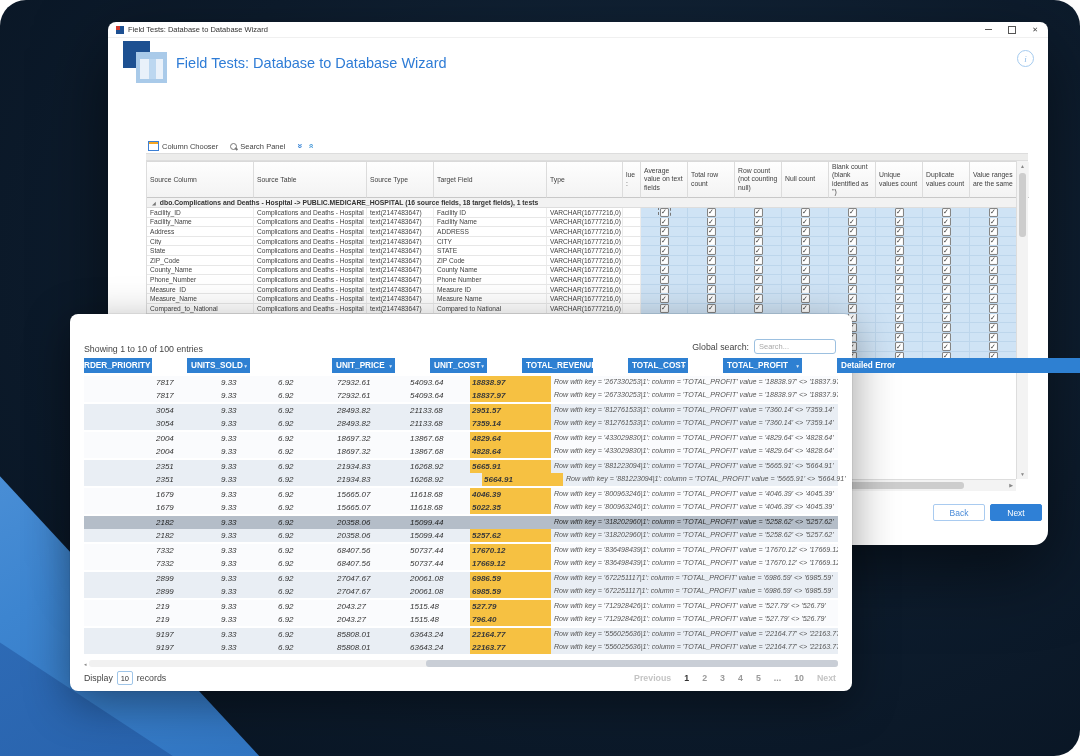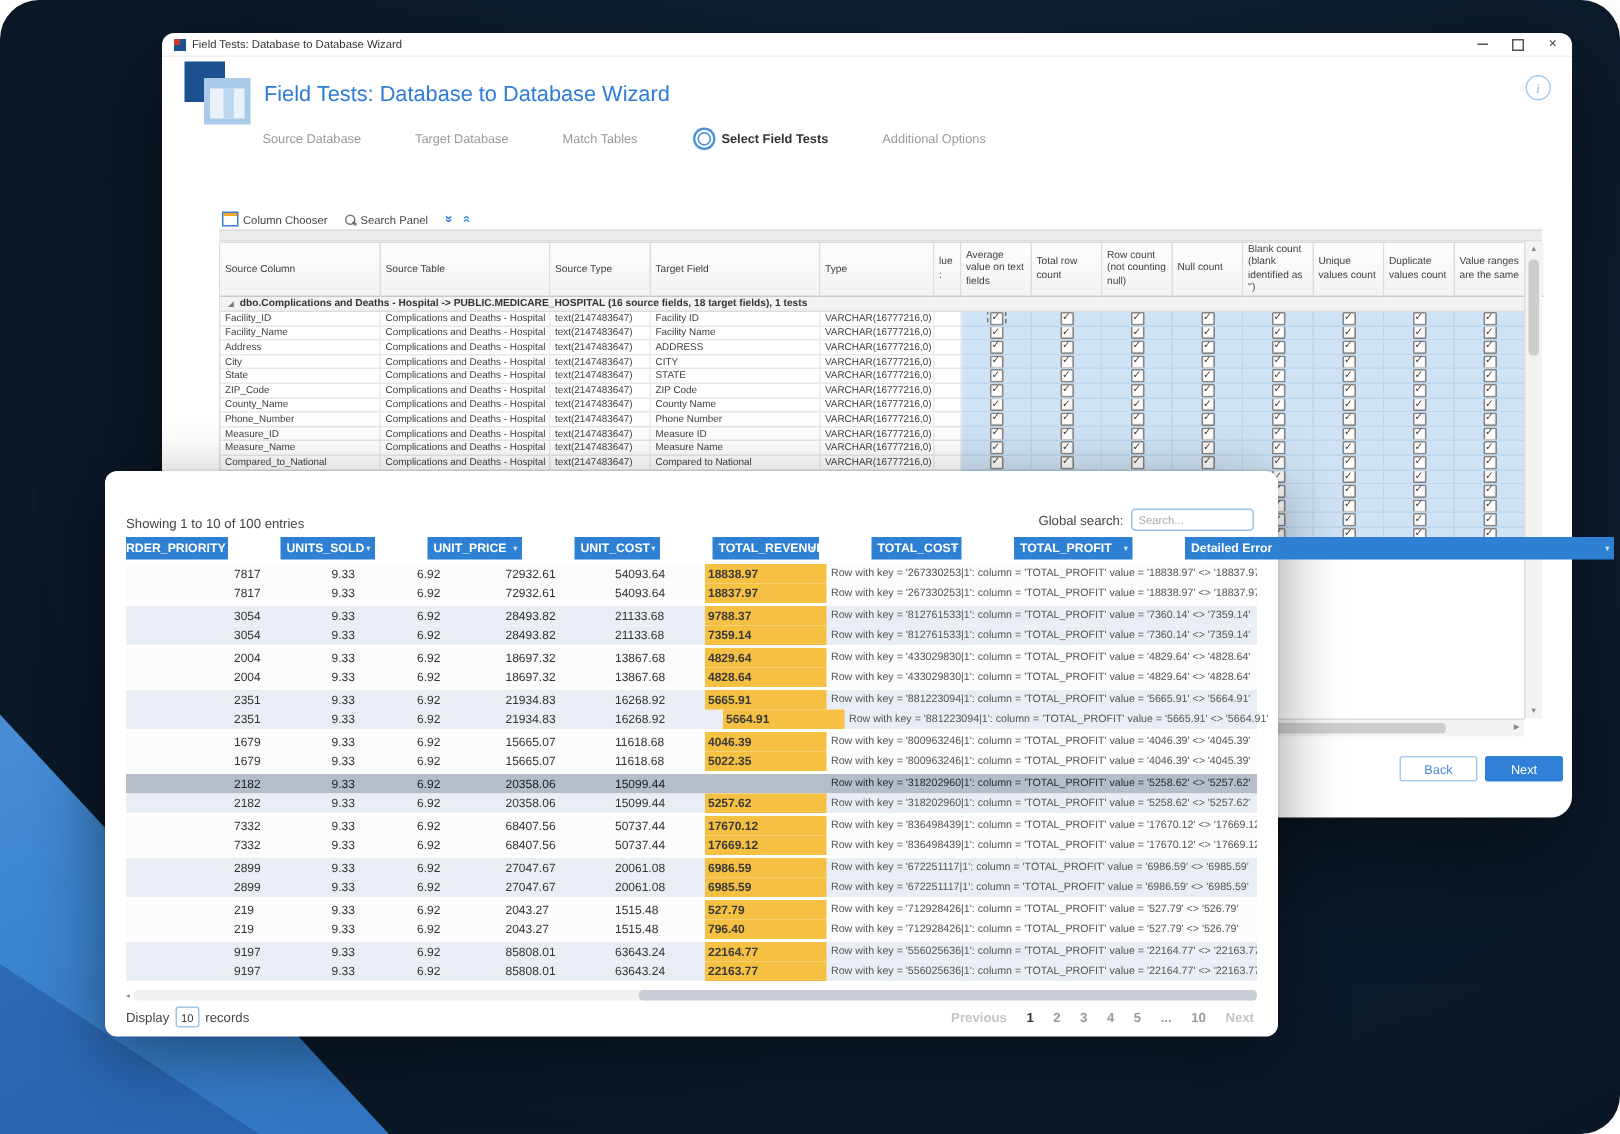--- a/index.html
+++ b/index.html
@@ -111,21 +111,21 @@
   .p-search input{width:72px;height:13px;border:1px solid #9cc0e0;border-radius:3px;
                   font-size:7.5px;padding:0 4px;font-family:inherit;color:#333;}
   .p-search input::placeholder{color:#aaa;}
   .p-header{position:absolute;left:14px;top:44px;display:flex;height:15px;gap:33px;}
   .ph{background:#2e80d2;color:#fff;font-size:8.2px;font-weight:bold;display:flex;align-items:center;
       position:relative;margin-right:2px;padding-left:4px;box-sizing:border-box;flex:0 0 auto;
       white-space:nowrap;overflow:hidden;}
   .ph:first-child{padding-left:0;}
   .ph:last-child{margin-right:0;}
   .ph .ph-a{position:absolute;right:3px;font-size:5.5px;color:#d7e6f8;}
-  .p-rows{position:absolute;left:14px;top:62px;width:754px;}
+  .p-rows{position:absolute;left:14px;top:62px;width:754px;font-style:italic;}
   .pair{margin-bottom:2px;}
   .pair.even .prow{background:#fafbfd;}
   .pair.odd .prow{background:#e9eef4;}
   .prow{display:flex;height:13px;line-height:13px;font-size:8px;color:#333;}
   .prow.selected{background:#b4bdc8 !important;color:#222;}
   .pc{box-sizing:border-box;padding-left:2px;white-space:nowrap;overflow:hidden;flex:0 0 auto;}
   .pc.profit{background:#f6c142;font-weight:bold;color:#3a3a3a;}
   .prow.selected .pc.profit{background:#e3b13a;margin-top:40px;}
   .pc.err{font-size:7.1px;color:#555;padding-left:3px;}
   .prow.selected .pc.err{color:#2d2d2d;}
@@ -164,38 +164,20 @@
     <div class="win-body">
       <div class="logo">
         <div class="lb"></div>
         <div class="lf">
             <div class="lf-in"></div>
             <div class="lf-col"></div>
           </div>
       </div>
       <div class="app-title">Field Tests: Database to Database Wizard</div>
       <div class="info-icon">i</div>
-      <div class="steps">
-          <div class="step">
-            <span class="step-label">Source Database</span>
-          </div>
-          <div class="step">
-            <span class="step-label">Target Database</span>
-          </div>
-          <div class="step">
-            <span class="step-label">Match Tables</span>
-          </div>
-          <div class="step active">
-            <span class="step-circle"></span>
-            <span class="step-label">Select Field Tests</span>
-          </div>
-          <div class="step">
-            <span class="step-label">Additional Options</span>
-          </div>
-        </div>
 
       <div class="toolbar">
         <span class="tb-btn">
           <span class="ic-table"></span>
           <span>Column Chooser</span>
         </span>
         <span class="tb-btn">
           <span class="ic-search"></span>
           <span>Search Panel</span>
         </span>
@@ -766,21 +748,21 @@
     </div>
     <div class="p-header">
         <div class="ph" style="width: 68px;">
           <span class="ph-l">RDER_PRIORITY</span>
           <span class="ph-a">▾</span>
         </div>
         <div class="ph" style="width: 63px;">
           <span class="ph-l">UNITS_SOLD</span>
           <span class="ph-a">▾</span>
         </div>
-        <div class="ph" style="width: 63px;">
+        <div class="ph" style="width: 63px; margin-left: 47px;">
           <span class="ph-l">UNIT_PRICE</span>
           <span class="ph-a">▾</span>
         </div>
         <div class="ph" style="width: 57px;">
           <span class="ph-l">UNIT_COST</span>
           <span class="ph-a">▾</span>
         </div>
         <div class="ph" style="width: 71px;">
           <span class="ph-l">TOTAL_REVENUE</span>
           <span class="ph-a">▾</span>
@@ -822,21 +804,21 @@
           </div>
         </div>
         <div class="pair odd">
           <div class="prow">
             <div class="pc" style="width: 70px;"></div>
             <div class="pc" style="width: 65px;">3054</div>
             <div class="pc" style="width: 57px;">9.33</div>
             <div class="pc" style="width: 59px;">6.92</div>
             <div class="pc" style="width: 73px;">28493.82</div>
             <div class="pc" style="width: 62px;">21133.68</div>
-            <div class="pc profit" style="width: 81px;">9788.37</div>
+            <div class="pc profit" style="width: 81px;">2951.57</div>
             <div class="pc err" style="width: 287px;">Row with key = '812761533|1': column = 'TOTAL_PROFIT' value = '7360.14' &lt;&gt; '7359.14'</div>
           </div>
           <div class="prow">
             <div class="pc" style="width: 70px;"></div>
             <div class="pc" style="width: 65px;">3054</div>
             <div class="pc" style="width: 57px;">9.33</div>
             <div class="pc" style="width: 59px;">6.92</div>
             <div class="pc" style="width: 73px;">28493.82</div>
             <div class="pc" style="width: 62px;">21133.68</div>
             <div class="pc profit" style="width: 81px;">7359.14</div>

